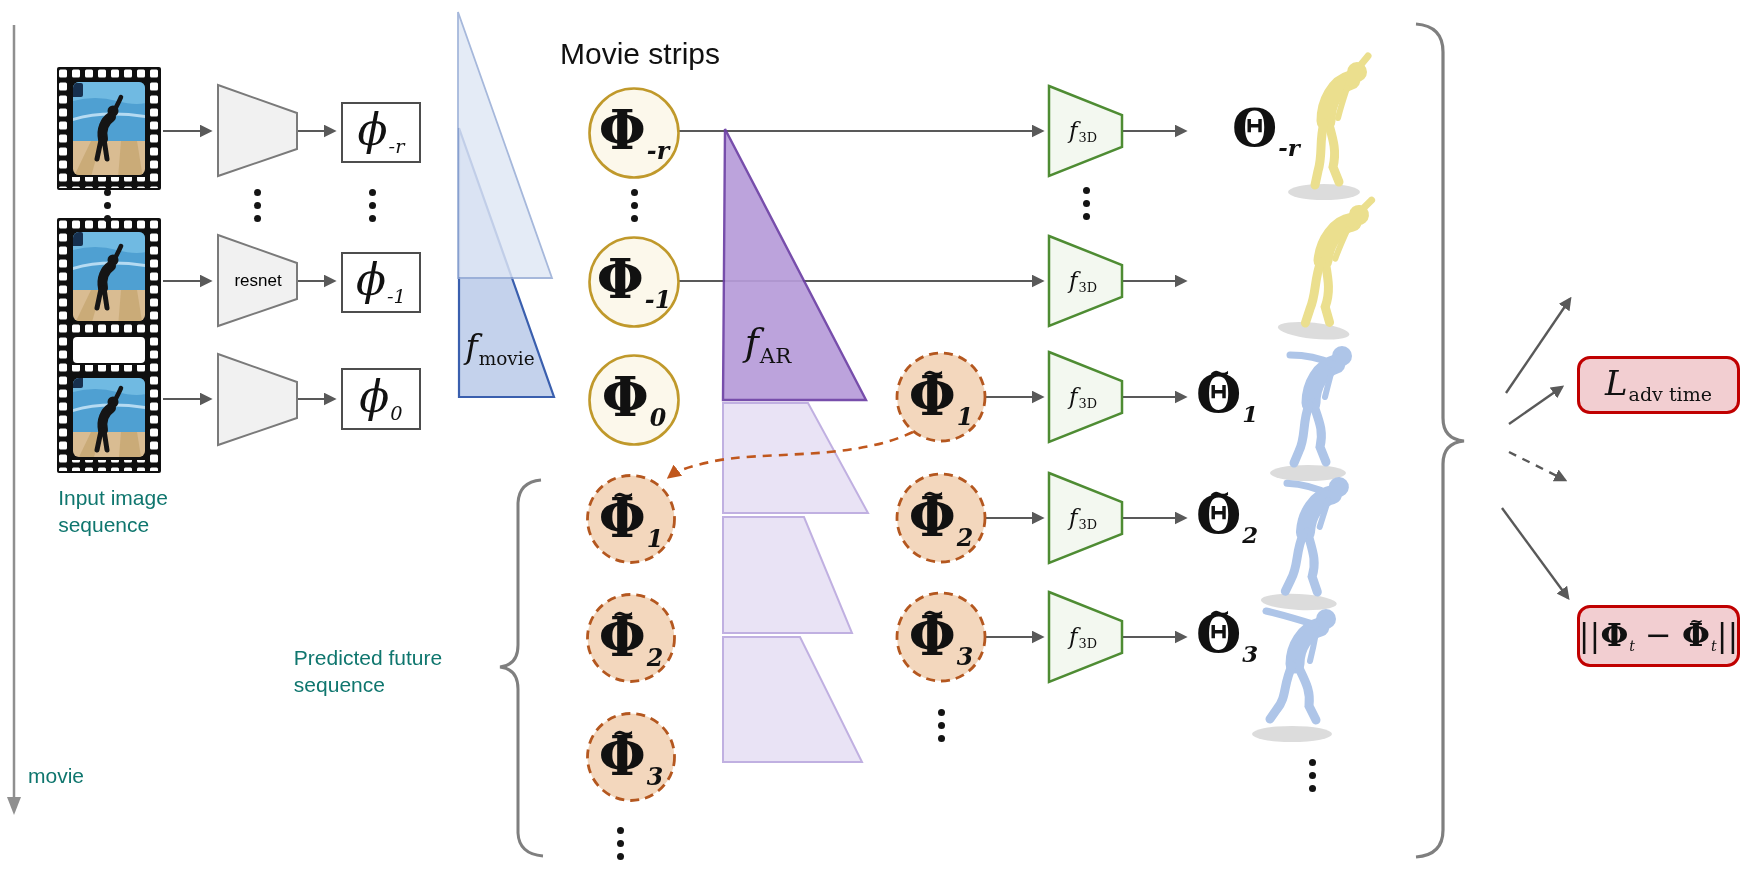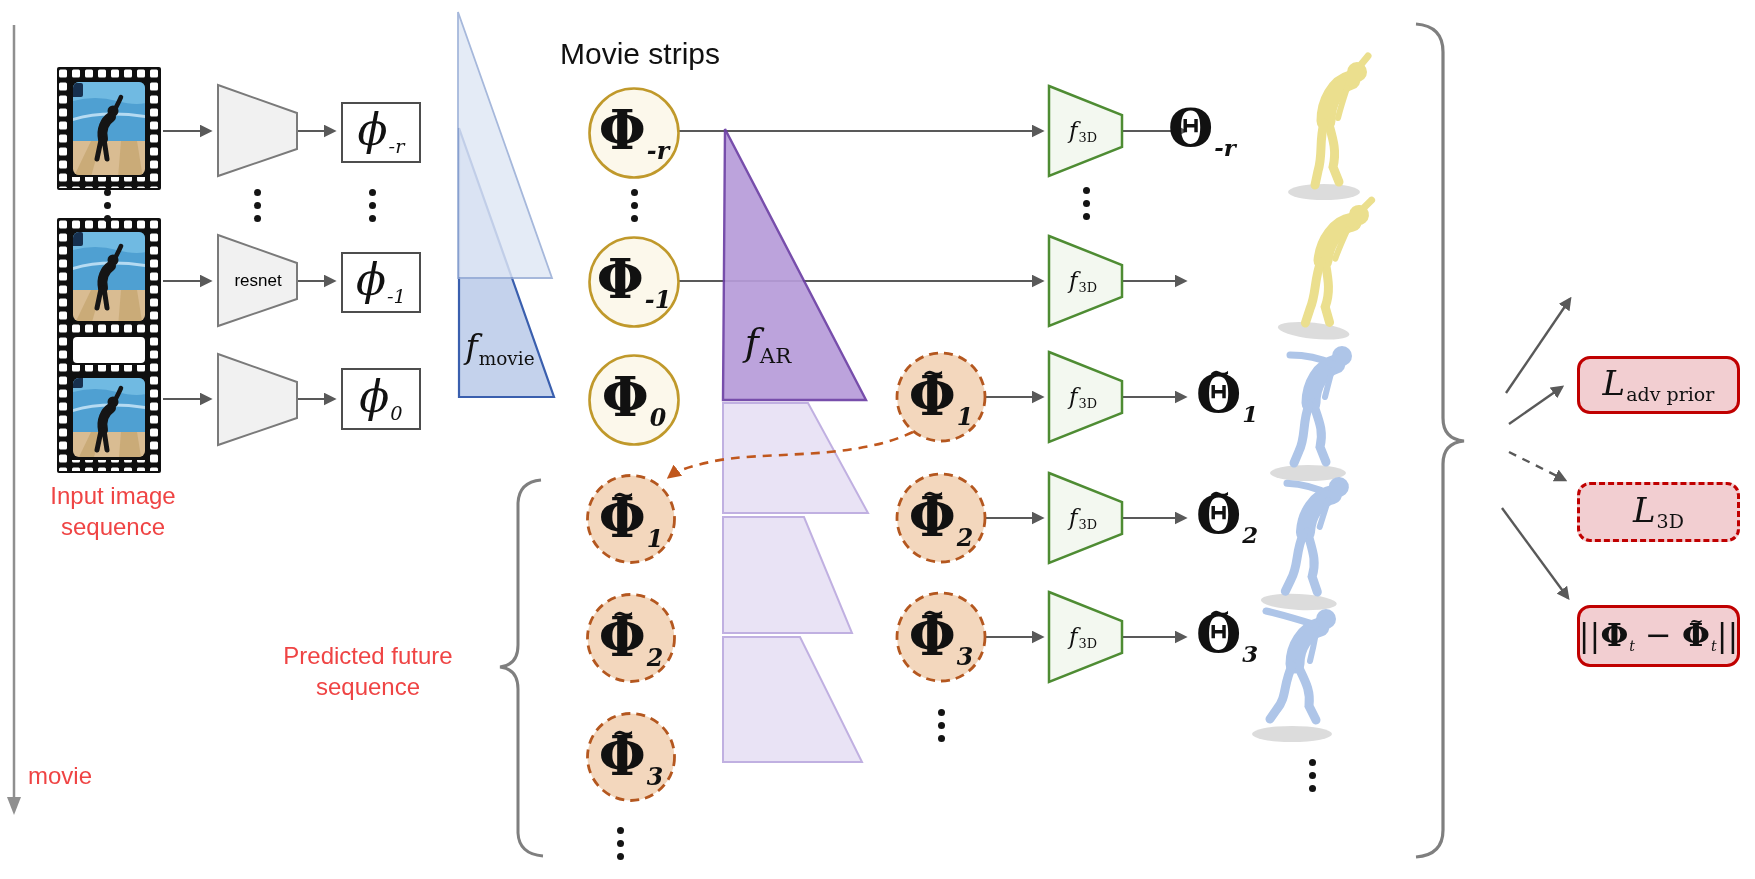--- a/index.html
+++ b/index.html
@@ -1,20 +1,20 @@
 <!DOCTYPE html>
 <html style="--movie-circle-border: #C0992B; --movie-circle-fill: #FCF8EB; --pred-circle-border: #B4571F; --pred-circle-fill: #F3D7BD; --f-movie-fill: #C4D2EC; --f-movie-stroke: #3A5FAE; --f-movie-light-fill: #DFE7F5; --f-movie-light-stroke: #93A9D4; --f-ar-fill: #B79CDA; --f-ar-stroke: #6C3FA4; --f-ar-light-fill: #E7E0F4; --f-ar-light-stroke: #BAA8DE; --f-3d-fill: #F3F8F0; --f-3d-stroke: #4E8C33; --loss-fill: #F2CED1; --loss-border: #C00000; --encoder-fill: #F1F1F1; --encoder-stroke: #7A7A7A; --enc-box-border: #4D4D4D; --arrow: #595959; --brace: #7F7F7F; --orange-arrow: #C0571D; --human-past: #EBDF8E; --human-future: #AEC5E8; --film: #0F0F0F;"><head>
 <meta charset="utf-8">
 <style>
   html,body{margin:0;padding:0;background:#fff}
   .stage{position:relative;width:1755px;height:879px;background:#ffffff;overflow:hidden;
          font-family:"Liberation Sans","DejaVu Sans",sans-serif;color:#111}
   svg.layer{position:absolute;left:0;top:0}
-  .pos{position:absolute;display:flex;align-items:center;justify-content:center;text-align:center}
-  .sans{font-size:24px;line-height:1.28;white-space:pre-line;color:#ef4444}
+  .pos{position:absolute;display:flex;align-items:center;justify-content:center;}
+  .sans{font-size:21px;line-height:1.28;white-space:pre-line;color:#0f766e}
   .t30{font-size:30px;white-space:nowrap}
   .t17{font-size:17px;color:#000000}
   .math{font-family:"DejaVu Serif","Liberation Serif",serif}
   .it{font-style:italic}
   .mrow{white-space:nowrap}
   .sb{font-size:.44em;vertical-align:-.42em;margin-left:1px}
   .sbr{font-size:.56em;vertical-align:-.33em;margin-left:1px;font-style:normal}
   .tilded{position:relative;display:inline-block}
   .tilde{position:absolute;left:52%;top:-.36em;transform:translateX(-50%);font-size:.52em;line-height:1}
   .circlb{font-weight:600;font-size:54px;line-height:1}
@@ -279,38 +279,35 @@
 <div class="pos math circlb" style="left:893px;top:363px;width:96px;height:72px">
   <span class="mrow"><span class="tilded"><span class="tilde">~</span><span>Φ</span></span><span class="sb it">1</span></span>
     </div>
 <div class="pos math circlb" style="left:893px;top:484px;width:96px;height:72px">
   <span class="mrow"><span class="tilded"><span class="tilde">~</span><span>Φ</span></span><span class="sb it">2</span></span>
     </div>
 <div class="pos math circlb" style="left:893px;top:603px;width:96px;height:72px">
   <span class="mrow"><span class="tilded"><span class="tilde">~</span><span>Φ</span></span><span class="sb it">3</span></span>
     </div>
 
-<div class="pos math thetalb" style="left:1168px;top:99px;width:120px;height:64px;justify-content:flex-start">
+<div class="pos math thetalb" style="left:1232px;top:99px;width:120px;height:64px;justify-content:flex-start">
   <span class="mrow"><span class="tilded"><span class="tilde"></span><span>Θ</span></span><span class="sb it">-r</span></span>
     </div>
 <div class="pos math thetalb" style="left:1196px;top:365px;width:120px;height:64px;justify-content:flex-start">
   <span class="mrow"><span class="tilded"><span class="tilde">~</span><span>Θ</span></span><span class="sb it">1</span></span>
     </div>
 <div class="pos math thetalb" style="left:1196px;top:486px;width:120px;height:64px;justify-content:flex-start">
   <span class="mrow"><span class="tilded"><span class="tilde">~</span><span>Θ</span></span><span class="sb it">2</span></span>
     </div>
 <div class="pos math thetalb" style="left:1196px;top:605px;width:120px;height:64px;justify-content:flex-start">
   <span class="mrow"><span class="tilded"><span class="tilde">~</span><span>Θ</span></span><span class="sb it">3</span></span>
     </div>
 
 <div class="pos math loss" style="left:1577px;top:356px;width:157px;height:52px">
-  <span class="mrow"><span class="it">L</span><span class="sbr">adv prior</span></span>
-    </div>
-<div class="pos math loss dashed" style="left:1577px;top:482px;width:157px;height:54px">
-  <span class="mrow"><span class="it">L</span><span class="sbr">3D</span></span>
+  <span class="mrow"><span class="it">L</span><span class="sbr">adv time</span></span>
     </div>
 <div class="pos math loss normlb" style="left:1577px;top:605px;width:157px;height:56px">
   <span class="mrow">
     <span>||</span><span style="font-weight:600">Φ</span><span class="sb it">t</span><span> − </span><span class="tilded" style="font-weight:600"><span class="tilde">~</span><span>Φ</span></span><span class="sb it">t</span><span>||</span>
   </span>
     </div>
 
 <div class="vdots" style="left:104px;top:189px"></div>
 <div class="vdots" style="left:254px;top:189px"></div>
 <div class="vdots" style="left:369px;top:189px"></div>

